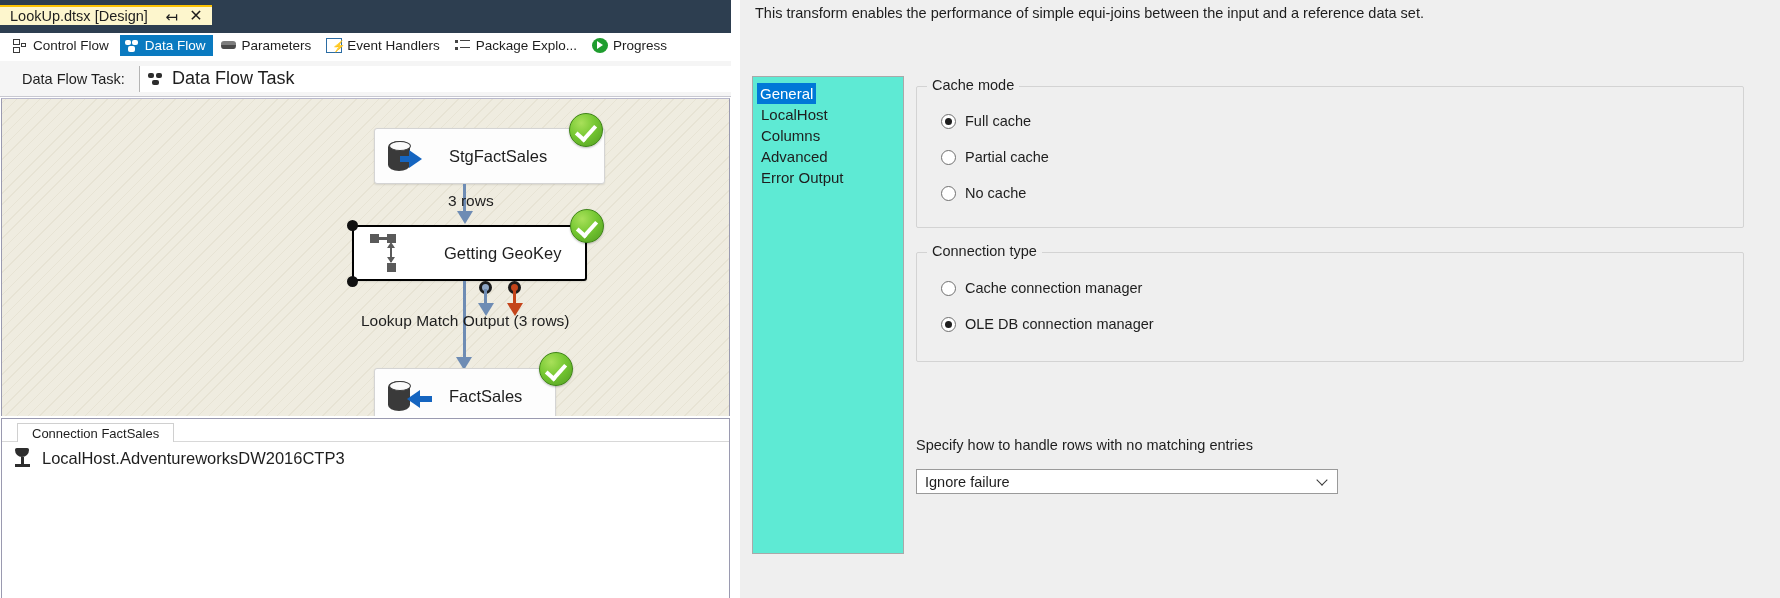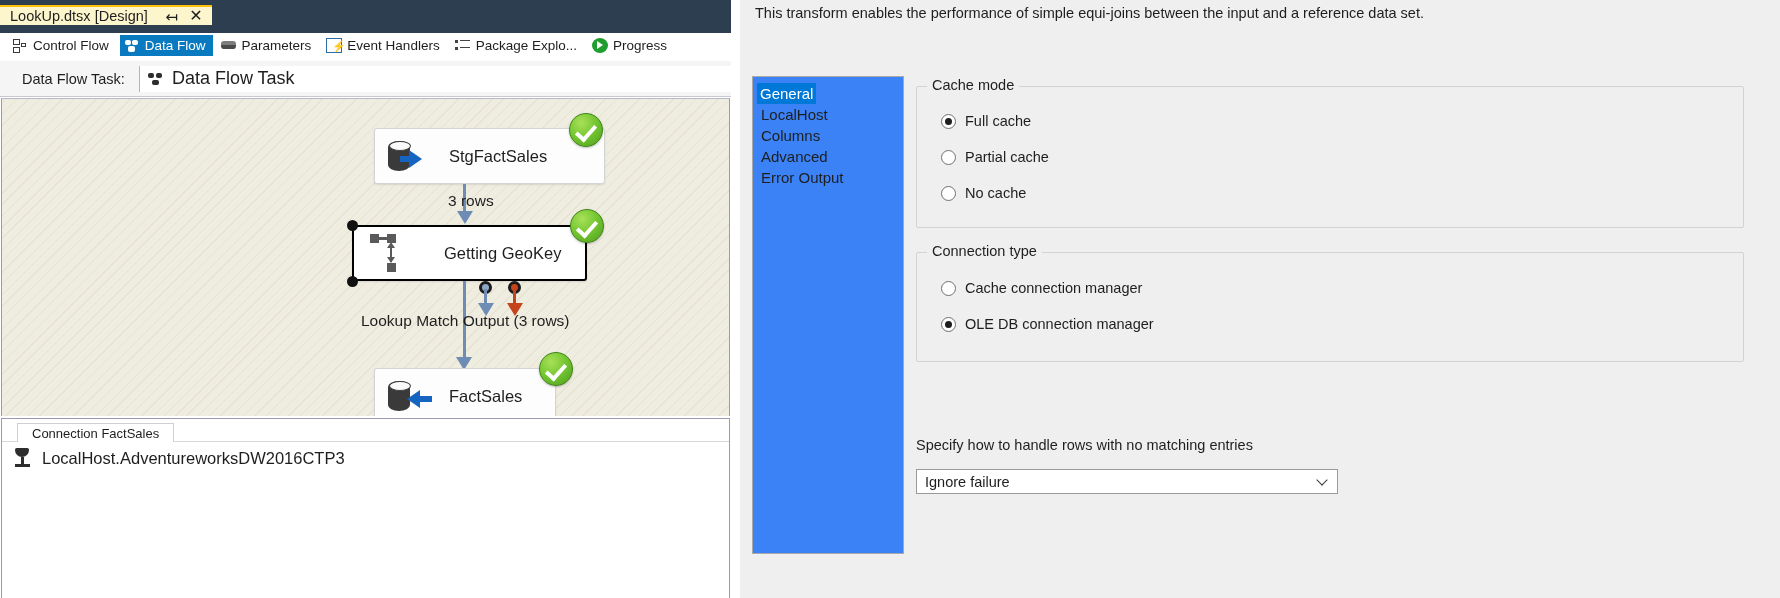--- a/index.html
+++ b/index.html
@@ -388,21 +388,21 @@
     padding-top: 4px;
     line-height: 1.3;
   }
   .dlg-body {
     position:absolute; left:0; top:50px; width:1040px; height:548px;
     background:#efefef;
   }
   .nav-list {
     position: absolute; left: 12px; top: 26px;
     width: 152px; height: 478px;
-    background: #3b82f6;
+    background: #5eead4;
     border: 1px solid #a9a9a9;
     padding: 6px 0 0 2px;
   }
   .nav-item {
     height: 21px;
     display: flex; align-items: center;
     padding: 0 4px;
     margin: 0 2px;
     font-size: 15px;
     color: #1e1e1e;

